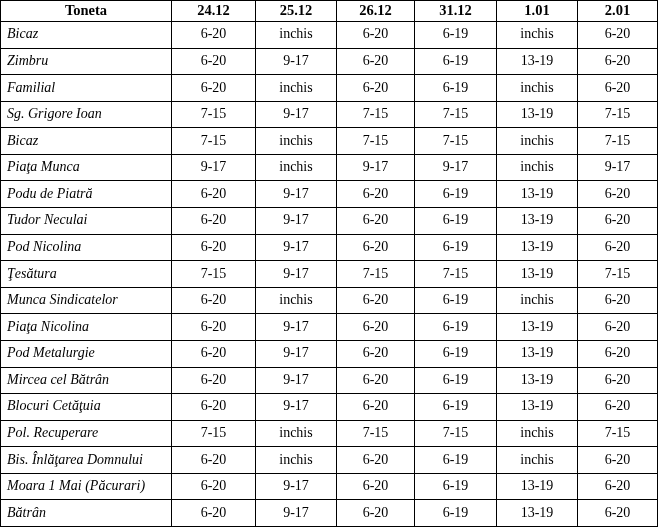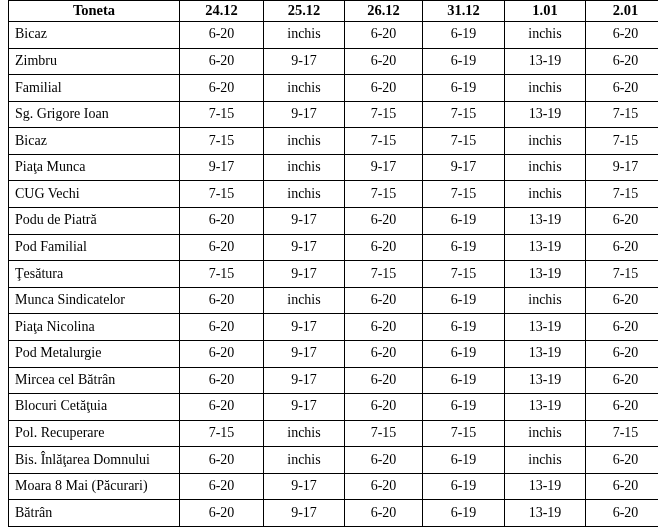--- a/index.html
+++ b/index.html
@@ -6,21 +6,20 @@
     margin: 0;
     padding: 0;
     background: #ffffff;
     font-family: "Liberation Serif", serif;
   }
   .page {
     width: 586px;
     height: 527px;
     box-sizing: border-box;
     background: #ffffff;
-    padding-left: 8px;
   }
   table.schedule {
     border-collapse: collapse;
     table-layout: fixed;
     width: 657px;
     height: 527px;
     background: #ffffff;
   }
   table.schedule th,
   table.schedule td {
@@ -35,20 +34,21 @@
     overflow: hidden;
     box-sizing: border-box;
   }
   table.schedule th {
     font-weight: bold;
     font-size: 14.5px;
   }
   table.schedule td.name-cell {
     text-align: left;
     padding-left: 6px;
+    font-style: italic;
   }
 </style>
 </head>
 <body>
 
 <div class="page">
   <table class="schedule">
     <colgroup>
       <col style="width:171px">
       <col style="width:84px">
@@ -118,39 +118,39 @@
         <tr>
           <td class="name-cell">Piaţa Munca</td>
           <td>9-17</td>
           <td>inchis</td>
           <td>9-17</td>
           <td>9-17</td>
           <td>inchis</td>
           <td>9-17</td>
         </tr>
         <tr>
-          <td class="name-cell">CUG Vechi</td>
-          <td>7-15</td>
-          <td>inchis</td>
-          <td>7-15</td>
-          <td>7-15</td>
-          <td>inchis</td>
-          <td>7-15</td>
-        </tr>
-        <tr>
           <td class="name-cell">Podu de Piatră</td>
           <td>6-20</td>
           <td>9-17</td>
           <td>6-20</td>
           <td>6-19</td>
           <td>13-19</td>
           <td>6-20</td>
         </tr>
         <tr>
-          <td class="name-cell">Pod Familial</td>
+          <td class="name-cell">Tudor Neculai</td>
+          <td>6-20</td>
+          <td>9-17</td>
+          <td>6-20</td>
+          <td>6-19</td>
+          <td>13-19</td>
+          <td>6-20</td>
+        </tr>
+        <tr>
+          <td class="name-cell">Pod Nicolina</td>
           <td>6-20</td>
           <td>9-17</td>
           <td>6-20</td>
           <td>6-19</td>
           <td>13-19</td>
           <td>6-20</td>
         </tr>
         <tr>
           <td class="name-cell">Ţesătura</td>
           <td>7-15</td>
@@ -217,21 +217,21 @@
         <tr>
           <td class="name-cell">Bis. Înlăţarea Domnului</td>
           <td>6-20</td>
           <td>inchis</td>
           <td>6-20</td>
           <td>6-19</td>
           <td>inchis</td>
           <td>6-20</td>
         </tr>
         <tr>
-          <td class="name-cell">Moara 8 Mai (Păcurari)</td>
+          <td class="name-cell">Moara 1 Mai (Păcurari)</td>
           <td>6-20</td>
           <td>9-17</td>
           <td>6-20</td>
           <td>6-19</td>
           <td>13-19</td>
           <td>6-20</td>
         </tr>
         <tr>
           <td class="name-cell">Bătrân</td>
           <td>6-20</td>

